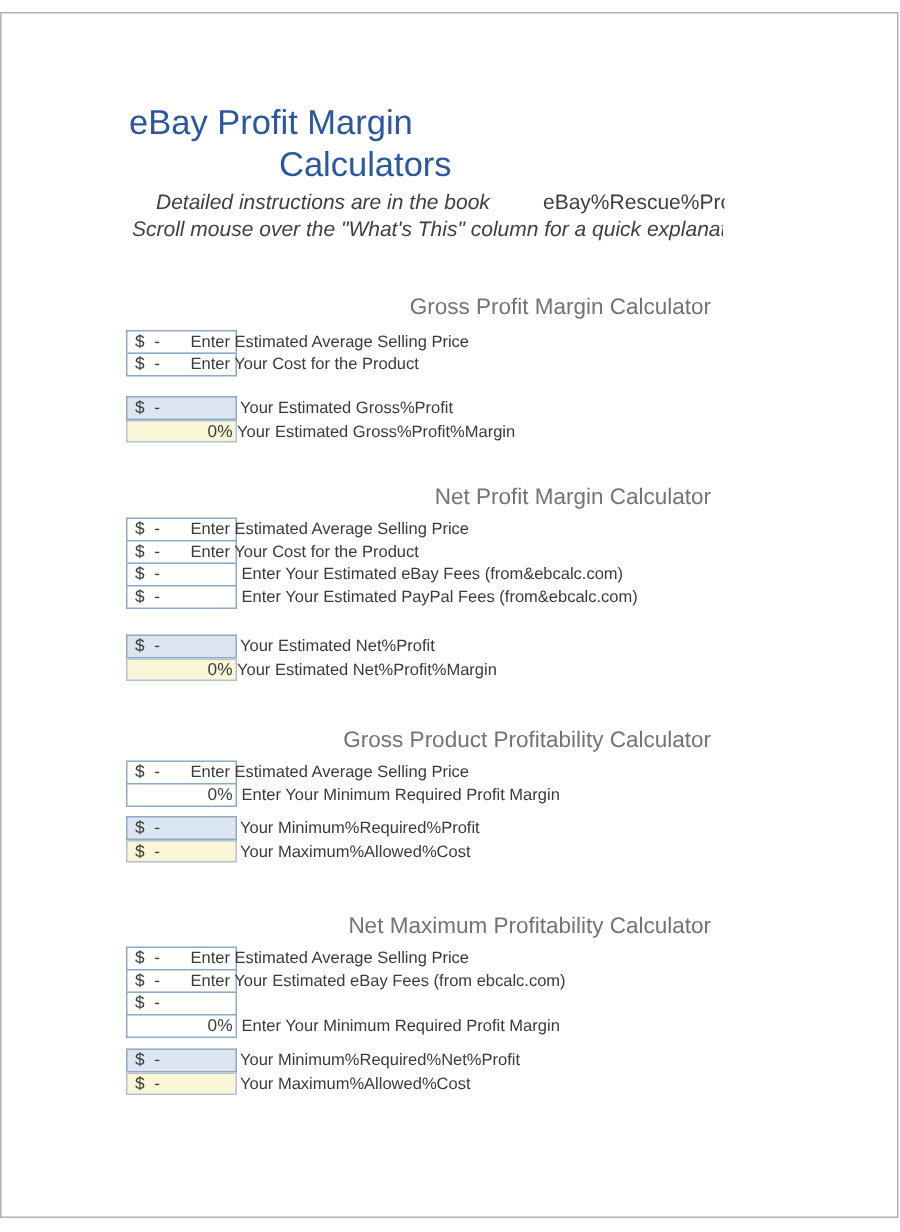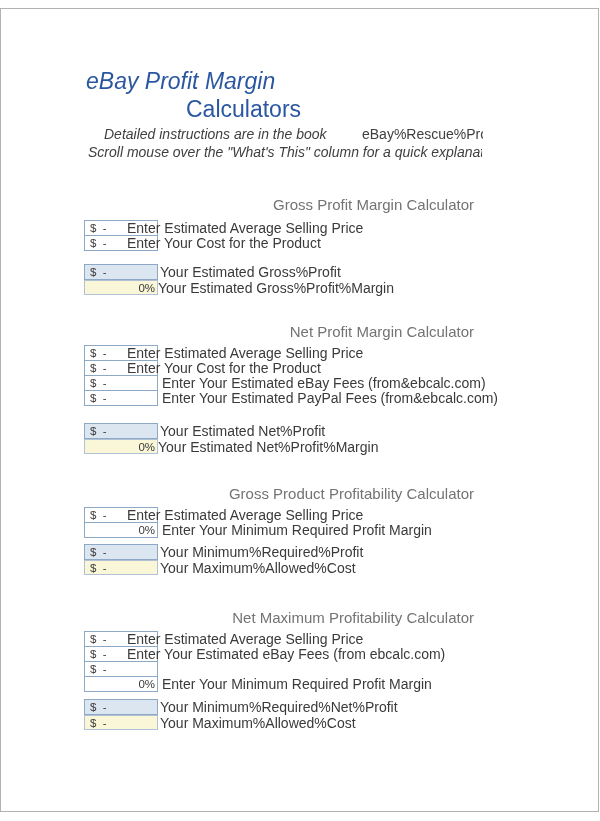--- a/index.html
+++ b/index.html
@@ -9,31 +9,31 @@
   .instr-italic{position:absolute;font-style:italic;font-size:14px;line-height:18px;color:#3f3f3f;white-space:nowrap;}
   .book-title{position:absolute;font-size:14px;line-height:18px;color:#3f3f3f;white-space:nowrap;overflow:hidden;width:121px;}
   .instr-clip{position:absolute;font-style:italic;font-size:14px;line-height:18px;color:#3f3f3f;white-space:nowrap;overflow:hidden;width:394px;}
   .sec-heading{position:absolute;left:84px;width:390px;text-align:right;font-size:15px;line-height:16px;color:#737373;white-space:nowrap;}
   .row{position:absolute;left:84px;height:16px;width:480px;}
   .box{position:absolute;left:0;top:0;width:74px;height:16px;box-sizing:border-box;border:1px solid #8ea9c6;background:#ffffff;}
   .box.blue{background:#dce6f1;border-color:#8ea9c6;}
   .box.yellow{background:#f9f7d8;border-color:#b3c1d6;height:15px;}
   .val{position:absolute;left:5px;top:1px;font-size:11.5px;line-height:13px;white-space:pre;color:#3a3a3a;}
   .valr{left:auto;right:2px;}
-  .lbl{position:absolute;top:1px;font-size:14px;line-height:14px;white-space:pre;color:#3a3a3a;}
+  .lbl{position:absolute;top:1px;font-size:11px;line-height:14px;white-space:pre;color:#3a3a3a;}
   .lbl.ov{left:43px;}
   .lbl.out{left:74px;}
   .lbl.res{left:76px;}
 </style>
 </head>
 <body>
 
 <div class="page-border"></div>
 
-<div class="title-line" style="left:86px;top:67px;font-style:italic;">eBay Profit Margin</div>
+<div class="title-line" style="left:86px;top:67px;">eBay Profit Margin</div>
 <div class="title-line" style="left:186px;top:95px;">Calculators</div>
 
 <div class="instr-italic" style="left:88px;top:125px;margin-left:16px;">Detailed instructions are in the book</div>
 <div class="book-title" style="left:362px;top:125px;">eBay%Rescue%Profit</div>
 <div class="instr-clip" style="left:88px;top:143px;">Scroll mouse over the "What's This" column for a quick explanation</div>
 
 <div class="sec-heading" style="top:197px;">Gross Profit Margin Calculator</div>
 
 <div class="row" style="top:220px;">
   <div class="box">

